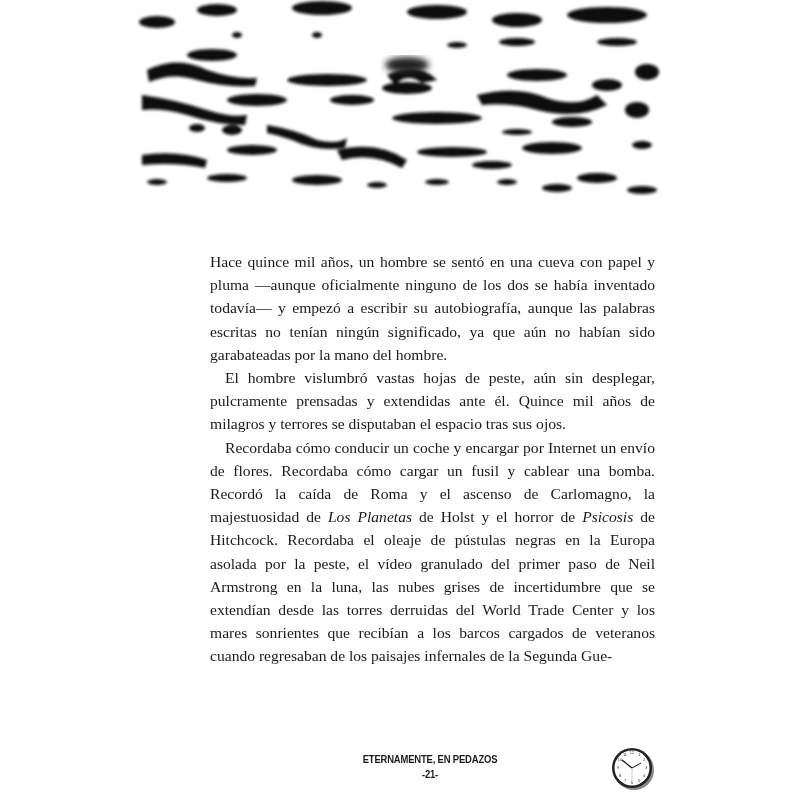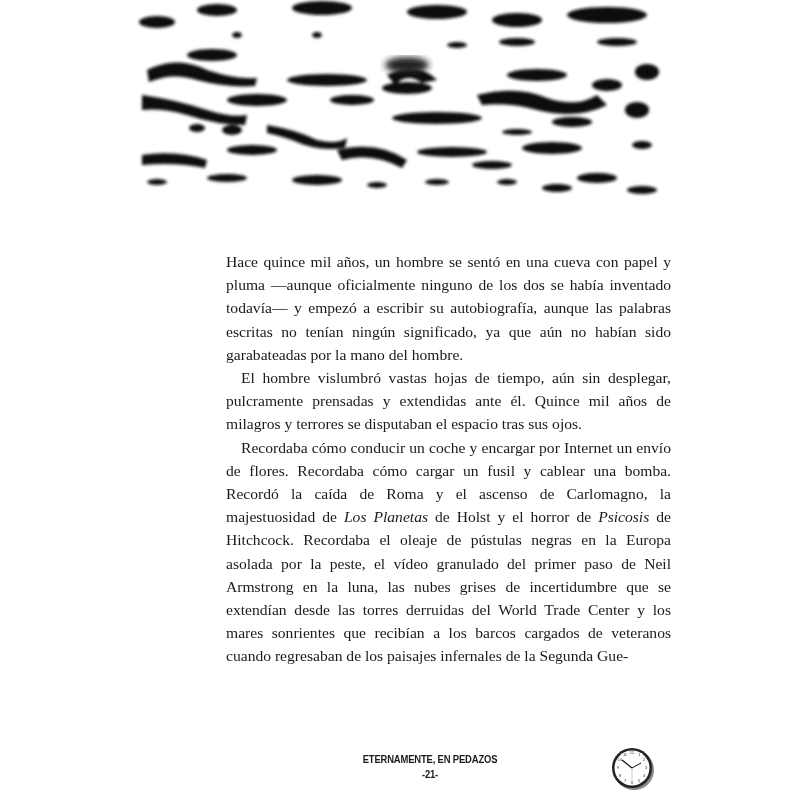--- a/index.html
+++ b/index.html
@@ -1,18 +1,18 @@
 <!DOCTYPE html>
 <html><head>
   <meta charset="utf-8">
   <style>
     html, body { margin:0; padding:0; }
     body { width:800px; height:800px; background:#ffffff; position:relative; overflow:hidden; font-family:"Liberation Serif", serif; color:#1a1a1a; }
     .banner { position:absolute; left:137px; top:0; width:525px; height:200px; overflow:hidden; }
-    .text-block { position:absolute; left:226px; top:250px; width:445px; font-size:15.6px; line-height:23.2px; text-align:justify; }
+    .text-block { position:absolute; left:210px; top:250px; width:445px; font-size:15.6px; line-height:23.2px; text-align:justify; }
     .text-block p { margin:0; text-indent:0; }
     .text-block p.indent { text-indent:15px; }
     .text-block em { font-style:italic; }
     .footer { position:absolute; left:340px; top:752px; width:180px; text-align:center; font-family:"Liberation Sans", sans-serif; font-weight:bold; font-size:11.5px; letter-spacing:-0.2px; line-height:15px; transform:scaleX(0.82); transform-origin:center; }
     .clock { position:absolute; left:611px; top:747px; width:44px; height:44px; }
   </style>
 </head>
 <body>
 
 <div class="banner">
@@ -72,21 +72,21 @@
         <ellipse cx="370" cy="182" rx="10" ry="3"></ellipse>
       <ellipse cx="420" cy="188" rx="15" ry="4"></ellipse>
         <ellipse cx="505" cy="190" rx="15" ry="4"></ellipse>
     </g>
     <ellipse cx="270" cy="65" rx="22" ry="8" fill="#222" filter="url(#b2)"></ellipse>
   </svg>
 </div>
 
 <div class="text-block">
   <p>Hace quince mil años, un hombre se sentó en una cueva con papel y pluma —aunque oficialmente ninguno de los dos se había inventado todavía— y empezó a escribir su autobiografía, aunque las palabras escritas no tenían ningún significado, ya que aún no habían sido garabateadas por la mano del hombre.</p>
-  <p class="indent">El hombre vislumbró vastas hojas de tiempo, aún sin desplegar, pulcramente prensadas y extendidas ante él. Quince mil años de milagros y terrores se disputaban el espacio tras sus ojos.</p>
+  <p class="indent">El hombre vislumbró vastas hojas de peste, aún sin desplegar, pulcramente prensadas y extendidas ante él. Quince mil años de milagros y terrores se disputaban el espacio tras sus ojos.</p>
   <p class="indent"><span>Recordaba cómo conducir un coche y encargar por Internet un envío de flores. Recordaba cómo cargar un fusil y cablear una bomba. Recordó la caída de Roma y el ascenso de Carlomagno, la majestuosidad de </span><em>Los Planetas</em><span> de Holst y el horror de </span><em>Psicosis</em><span> de Hitchcock. Recordaba el oleaje de pústulas negras en la Europa asolada por la peste, el vídeo granulado del primer paso de Neil Armstrong en la luna, las nubes grises de incertidumbre que se extendían desde las torres derruidas del World Trade Center y los mares sonrientes que recibían a los barcos cargados de veteranos cuando regresaban de los paisajes infernales de la Segunda Gue-</span></p>
 </div>
 
 <div class="footer">
   <div>ETERNAMENTE, EN PEDAZOS</div>
   <div>-21-</div>
 </div>
 
 <div class="clock">
   <svg width="44" height="44" viewBox="0 0 44 44">

